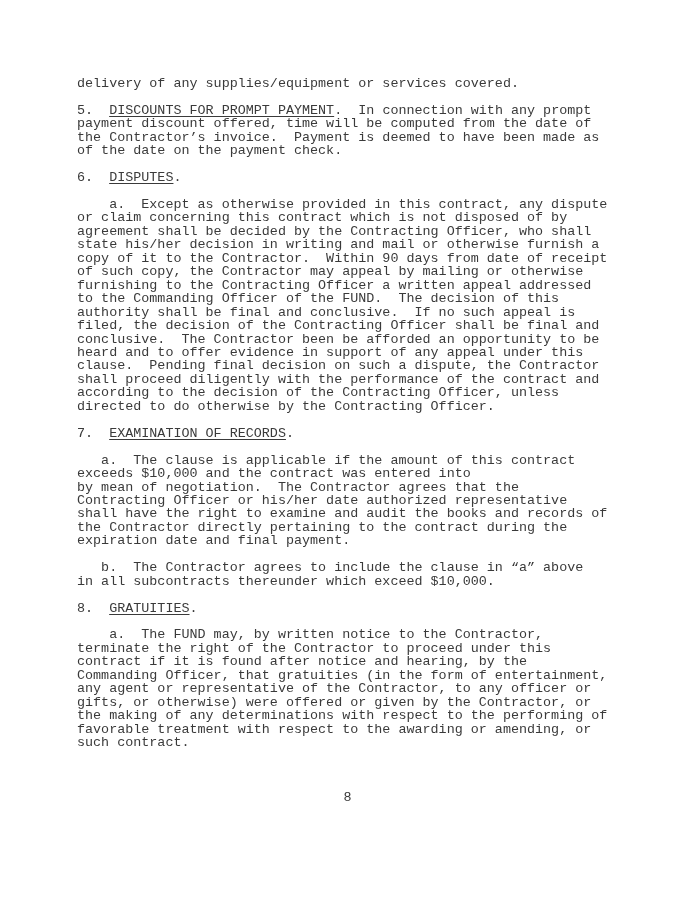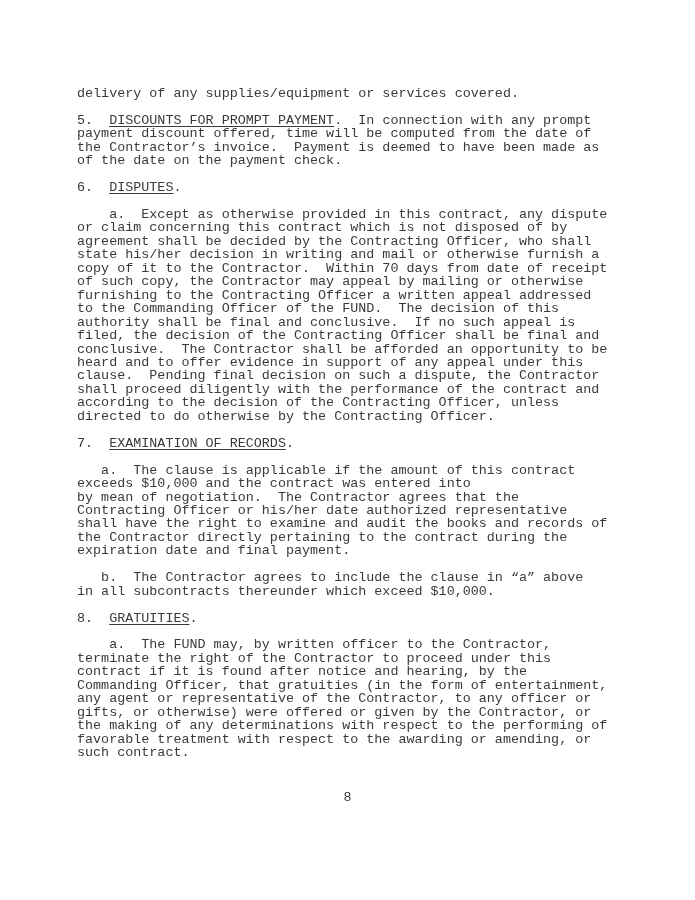--- a/index.html
+++ b/index.html
@@ -9,21 +9,21 @@
     }
     body {
       width: 695px;
       height: 900px;
       position: relative;
       overflow: hidden;
     }
     .page {
       position: absolute;
       left: 77px;
-      top: 87px;
+      top: 77px;
       width: 560px;
       font-family: "Liberation Mono", "DejaVu Sans Mono", monospace;
       font-size: 13.4px;
       line-height: 13.45px;
       color: #3a3a3a;
     }
     .para {
       margin: 0;
       white-space: pre;
     }
@@ -62,27 +62,27 @@
   <div class="gap"></div>
 
   <div>
     <div class="para"><span>6.</span>  <span class="u">DISPUTES</span><span>.</span></div>
     <div class="gap"></div>
     <div>
       <div class="para">    a.  Except as otherwise provided in this contract, any dispute</div>
       <div class="para">or claim concerning this contract which is not disposed of by</div>
       <div class="para">agreement shall be decided by the Contracting Officer, who shall</div>
       <div class="para">state his/her decision in writing and mail or otherwise furnish a</div>
-      <div class="para">copy of it to the Contractor.  Within 70 days from date of receipt</div>
+      <div class="para">copy of it to the Contractor.  Within 90 days from date of receipt</div>
       <div class="para">of such copy, the Contractor may appeal by mailing or otherwise</div>
       <div class="para">furnishing to the Contracting Officer a written appeal addressed</div>
       <div class="para">to the Commanding Officer of the FUND.  The decision of this</div>
       <div class="para">authority shall be final and conclusive.  If no such appeal is</div>
       <div class="para">filed, the decision of the Contracting Officer shall be final and</div>
-      <div class="para">conclusive.  The Contractor shall be afforded an opportunity to be</div>
+      <div class="para">conclusive.  The Contractor been be afforded an opportunity to be</div>
       <div class="para">heard and to offer evidence in support of any appeal under this</div>
       <div class="para">clause.  Pending final decision on such a dispute, the Contractor</div>
       <div class="para">shall proceed diligently with the performance of the contract and</div>
       <div class="para">according to the decision of the Contracting Officer, unless</div>
       <div class="para">directed to do otherwise by the Contracting Officer.</div>
     </div>
   </div>
   <div class="gap"></div>
 
   <div>
@@ -102,21 +102,21 @@
       <div class="para">   b.  The Contractor agrees to include the clause in “a” above</div>
       <div class="para">in all subcontracts thereunder which exceed $10,000.</div>
     </div>
   </div>
   <div class="gap"></div>
 
   <div>
     <div class="para"><span>8.</span>  <span class="u">GRATUITIES</span><span>.</span></div>
     <div class="gap"></div>
     <div>
-      <div class="para">    a.  The FUND may, by written officer to the Contractor,</div>
+      <div class="para">    a.  The FUND may, by written notice to the Contractor,</div>
       <div class="para">terminate the right of the Contractor to proceed under this</div>
       <div class="para">contract if it is found after notice and hearing, by the</div>
       <div class="para">Commanding Officer, that gratuities (in the form of entertainment,</div>
       <div class="para">any agent or representative of the Contractor, to any officer or</div>
       <div class="para">gifts, or otherwise) were offered or given by the Contractor, or</div>
       <div class="para">the making of any determinations with respect to the performing of</div>
       <div class="para">favorable treatment with respect to the awarding or amending, or</div>
       <div class="para">such contract.</div>
     </div>
   </div>

